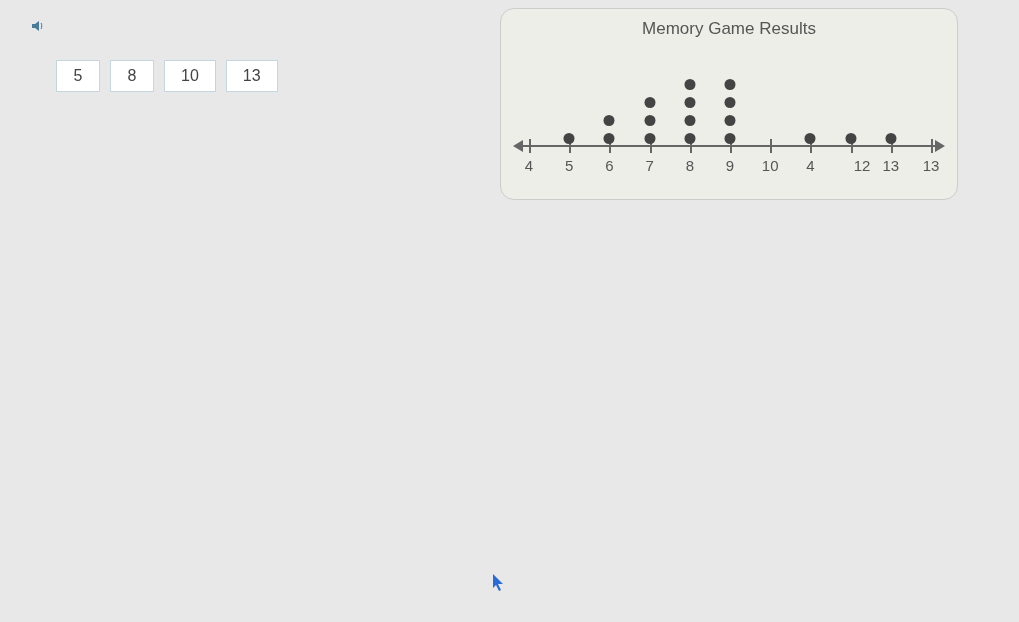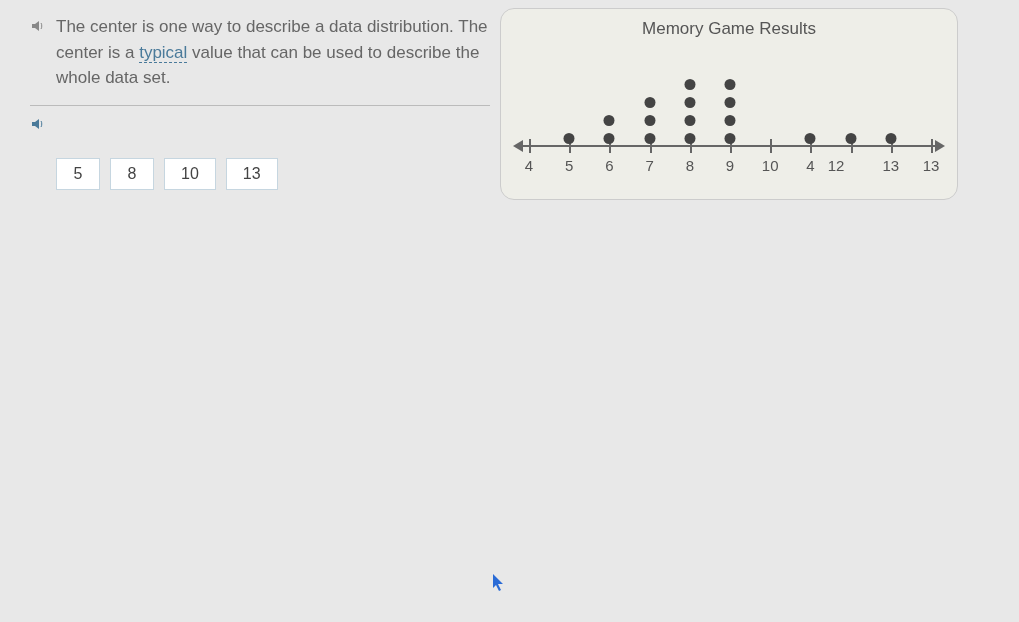--- a/index.html
+++ b/index.html
@@ -134,31 +134,20 @@
     top: 574px;
     font-size: 16px;
     color: #2a6bd6;
   }
 </style>
 </head>
 <body>
 
 <div class="content">
   <div class="left">
-    <div class="section">
-      <span class="audio-icon">
-        <svg viewBox="0 0 16 16" width="16" height="16">
-            <path fill="#888" d="M2 6h3l4-3v10l-4-3H2z"></path>
-            <path stroke="#888" fill="none" d="M11 5c1 1 1 5 0 6"></path>
-          </svg>
-      </span>
-      <p class="para">
-        <span>The center is one way to describe a data distribution. The center is a </span><span class="link">typical</span><span> value that can be used to describe the whole data set.</span>
-      </p>
-    </div>
     <div class="section noborder">
       <span class="audio-icon">
         <svg viewBox="0 0 16 16" width="16" height="16">
             <path fill="#4a7a9a" d="M2 6h3l4-3v10l-4-3H2z"></path>
             <path stroke="#4a7a9a" fill="none" d="M11 5c1 1 1 5 0 6"></path>
           </svg>
       </span>
     </div>
     <div class="choices">
       <button class="choice">5</button>
@@ -185,21 +174,21 @@
           <div class="tick-label" style="left: 134.6px;">7</div>
           <div class="tick" style="left: 174.8px;"></div>
           <div class="tick-label" style="left: 174.8px;">8</div>
           <div class="tick" style="left: 215px;"></div>
           <div class="tick-label" style="left: 215px;">9</div>
           <div class="tick" style="left: 255.2px;"></div>
           <div class="tick-label" style="left: 255.2px;">10</div>
           <div class="tick" style="left: 295.4px;"></div>
           <div class="tick-label" style="left: 295.4px;">4</div>
           <div class="tick" style="left: 335.6px;"></div>
-          <div class="tick-label" style="left: 321px;">12</div>
+          <div class="tick-label" style="left: 347px;">12</div>
           <div class="tick" style="left: 375.8px;"></div>
           <div class="tick-label" style="left: 375.8px;">13</div>
           <div class="tick" style="left: 416px;"></div>
           <div class="tick-label" style="left: 416px;">13</div>
           <div class="dot" style="left: 54.2px; top: 88px;"></div>
           <div class="dot" style="left: 94.4px; top: 88px;"></div>
           <div class="dot" style="left: 94.4px; top: 70px;"></div>
           <div class="dot" style="left: 134.6px; top: 88px;"></div>
           <div class="dot" style="left: 134.6px; top: 70px;"></div>
           <div class="dot" style="left: 134.6px; top: 52px;"></div>

